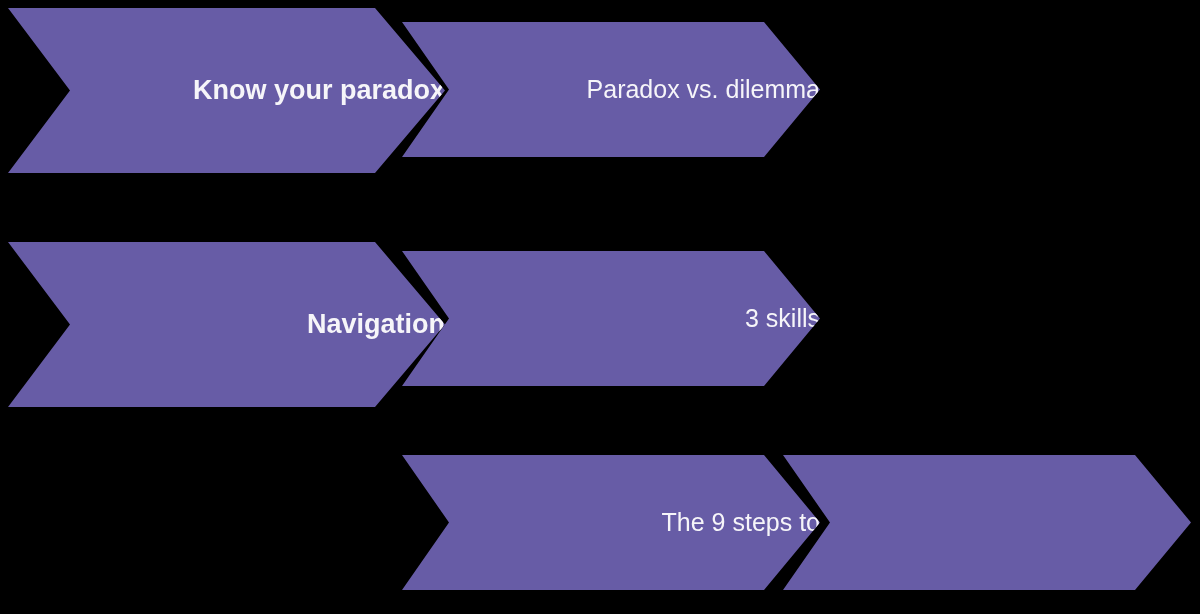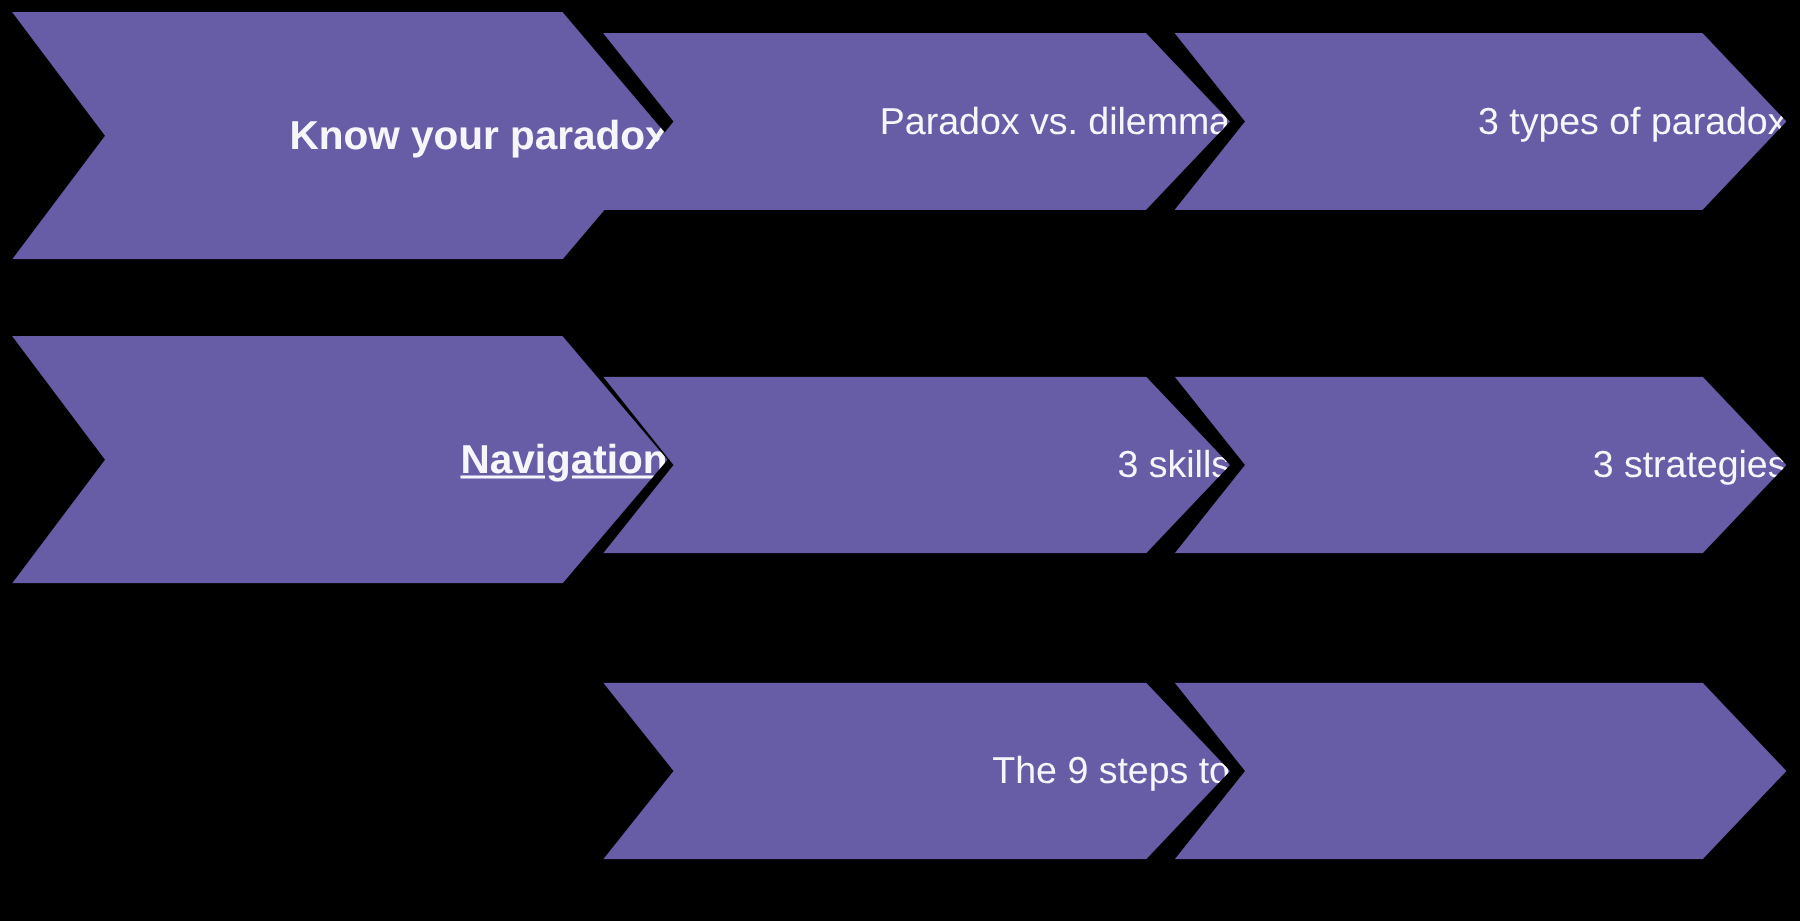--- a/index.html
+++ b/index.html
@@ -29,65 +29,57 @@
   .chevron.primary {
     left: 8px;
     width: 437px;
     height: 165px;
     clip-path: polygon(0 0, calc(100% - 70px) 0, 100% 50%, calc(100% - 70px) 100%, 0 100%, 62px 50%);
     font-weight: bold;
     font-size: 27px;
   }
   
   .chevron.step {
-    height: 118px;
+    height: 135px;
     clip-path: polygon(0 0, calc(100% - 56px) 0, 100% 50%, calc(100% - 56px) 100%, 0 100%, 47px 50%);
     font-size: 25px;
   }
   .col2 { left: 402px; width: 418px; }
   .col3 { left: 783px; width: 408px; }
 
   .row1.primary { top: 8px; }
   .row1.step    { top: 22px; }
-  .row2.primary { top: 224px; text-decoration: underline; }
+  .row2.primary { top: 242px; }
   .row2.step    { top: 251px; }
   .row3.primary { top: 439px; }
   .row3.step    { top: 455px; }
 
   .line { display: block; line-height: 33px; }
   .line:empty { display: none; }
 </style>
 </head>
 <body>
 
 <div class="canvas" style="--bg: #000000; --shape: #675CA6; --ink: #F6F5F9;">
 
   <div class="chevron primary row1">
     <span class="line">Know your paradox</span>
 
   </div>
   <div class="chevron step col2 row1">
     <span class="line">Paradox vs. dilemma</span>
 
   </div>
-  <div class="chevron step col3 row1">
-    <span class="line">3 types of paradox</span>
-
-  </div>
 
   <div class="chevron primary row2">
     <span class="line">Navigation</span>
 
   </div>
   <div class="chevron step col2 row2">
     <span class="line">3 skills</span>
-
-  </div>
-  <div class="chevron step col3 row2">
-    <span class="line">3 strategies</span>
 
   </div>
 
   <div class="chevron step col2 row3">
     <span class="line">The 9 steps to</span>
   </div>
   <div class="chevron step col3 row3">
   </div>
 
 </div>

